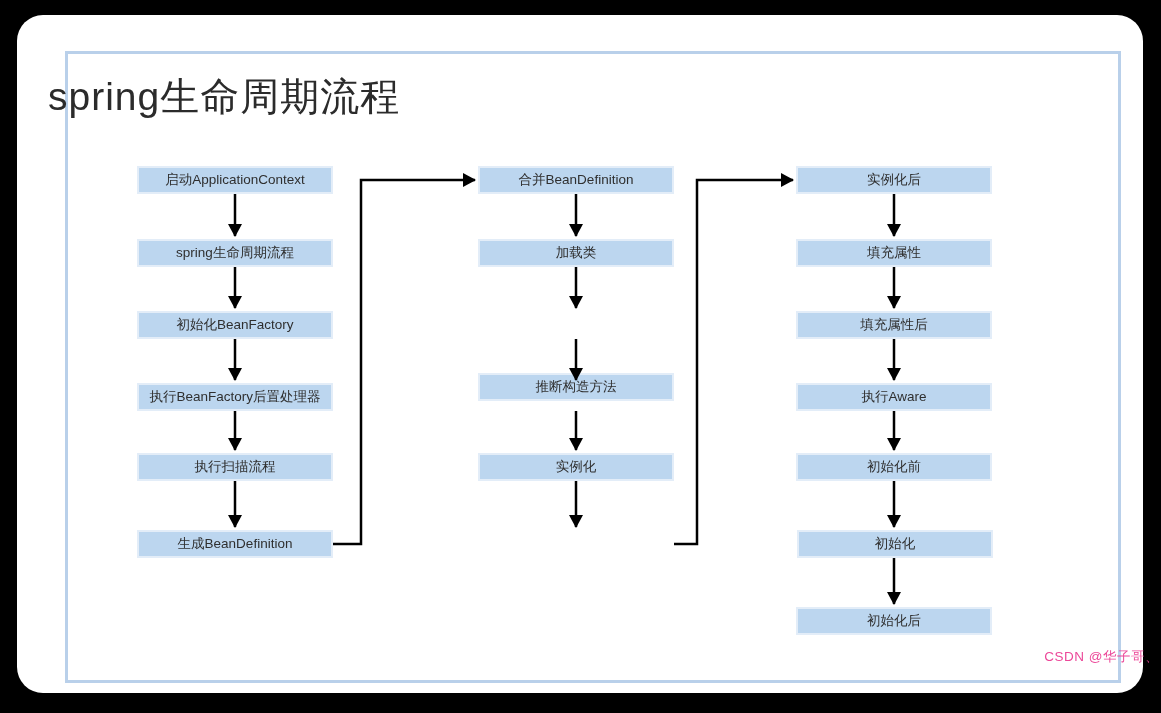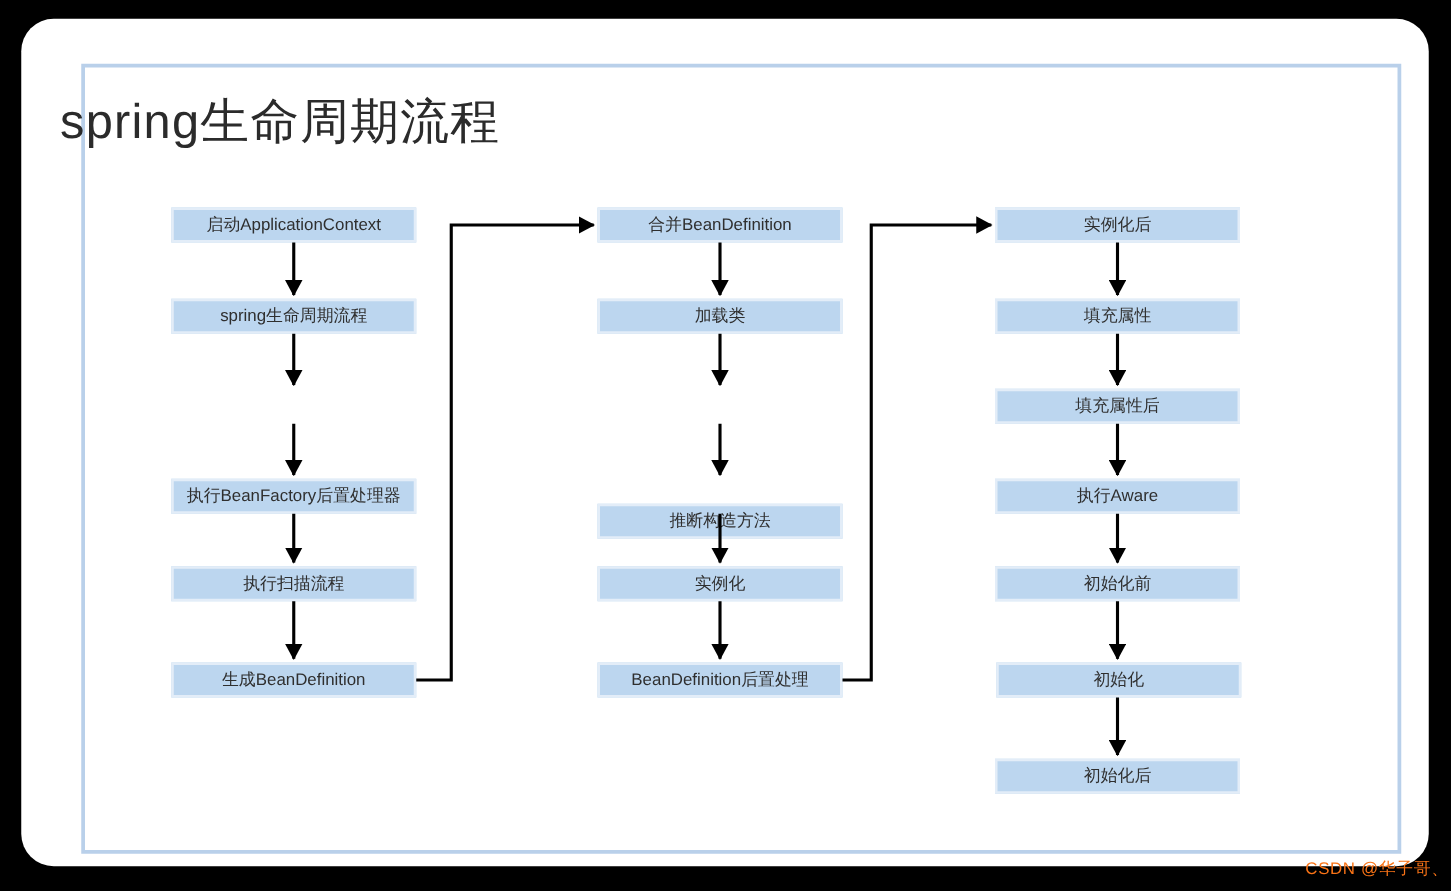--- a/index.html
+++ b/index.html
@@ -62,50 +62,50 @@
   .arrows {
     position: absolute;
     left: 0;
     top: 0;
     width: 1161px;
     height: 713px;
     pointer-events: none;
   }
   .watermark {
     position: absolute;
-    top: 686px;
+    top: 648px;
     right: 2px;
     font-size: 13.5px;
-    color: #f97316;
+    color: #ec4899;
     letter-spacing: 0.5px;
     z-index: 5;
   }
 </style>
 </head>
 <body>
 
 <div class="stage">
 
   <div class="card">
     <div class="frame"></div>
   </div>
 
   <div class="title">spring生命周期流程</div>
 
   <div class="node" style="left:137px;top:166px">启动ApplicationContext</div>
   <div class="node" style="left:137px;top:239px">spring生命周期流程</div>
+  <div class="node" style="left:137px;top:311px">初始化BeanFactory</div>
   <div class="node" style="left:137px;top:383px">执行BeanFactory后置处理器</div>
   <div class="node" style="left:137px;top:453px">执行扫描流程</div>
   <div class="node" style="left:137px;top:530px">生成BeanDefinition</div>
 
   <div class="node" style="left:478px;top:166px">合并BeanDefinition</div>
   <div class="node" style="left:478px;top:239px">加载类</div>
-  <div class="node" style="left:478px;top:403px">推断构造方法</div>
+  <div class="node" style="left:478px;top:373px">推断构造方法</div>
   <div class="node" style="left:478px;top:453px">实例化</div>
-  <div class="node" style="left:478px;top:530px">BeanDefinition后置处理</div>
 
   <div class="node" style="left:796px;top:166px">实例化后</div>
   <div class="node" style="left:796px;top:239px">填充属性</div>
   <div class="node" style="left:796px;top:311px">填充属性后</div>
   <div class="node" style="left:796px;top:383px">执行Aware</div>
   <div class="node" style="left:796px;top:453px">初始化前</div>
   <div class="node" style="left:797px;top:530px">初始化</div>
   <div class="node" style="left:796px;top:607px">初始化后</div>
 
   <svg class="arrows" viewBox="0 0 1161 713" xmlns="http://www.w3.org/2000/svg">

